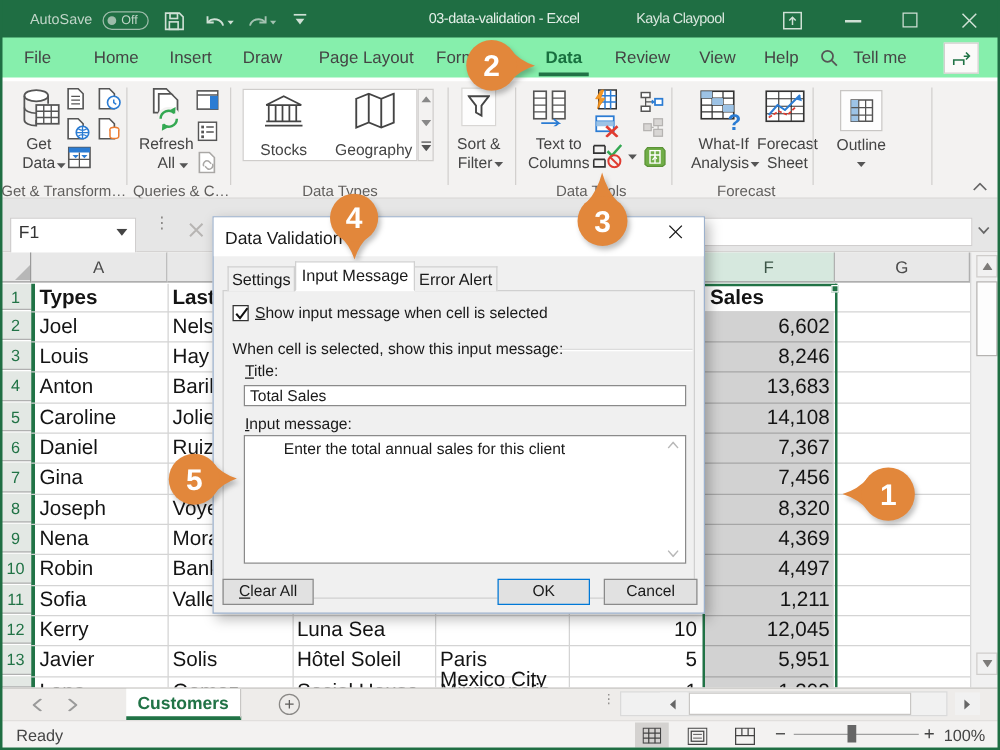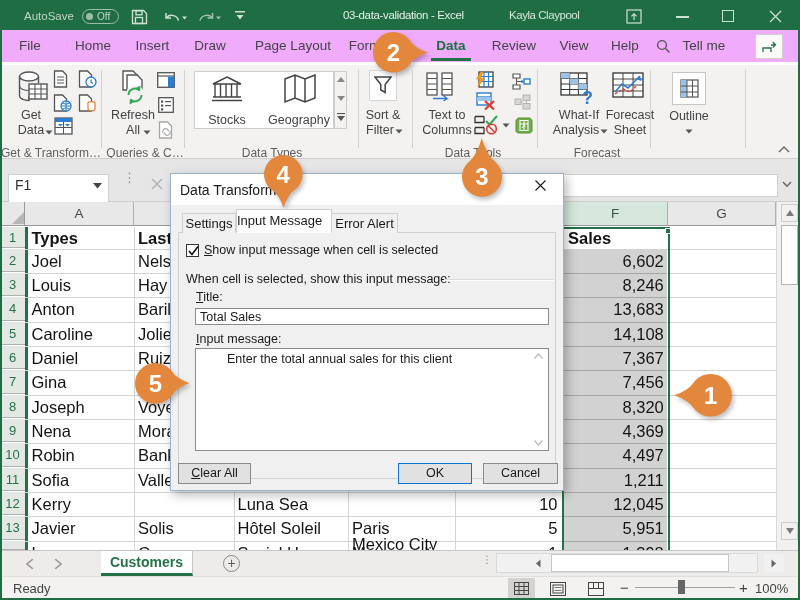--- a/index.html
+++ b/index.html
@@ -6,21 +6,21 @@
 html,body { width:800px; height:600px; overflow:hidden; }
 body { font-family:"Liberation Sans", sans-serif; }
 #app { position:absolute; top:0; left:0; width:800px; height:600px; background:#fff; overflow:hidden; }
 .abs { position:absolute; }
 
 
 #titlebar { position:absolute; left:0; top:0; width:800px; height:33px; background:#1f6e43; color:#cfe0d5; }
 #titlebar .t { position:absolute; font-size:11.5px; }
 
 
-#tabrow { position:absolute; left:0; top:30px; width:800px; height:32px; background:#f0abfc; }
+#tabrow { position:absolute; left:0; top:30px; width:800px; height:32px; background:#86efac; }
 #tabrow .tab { position:absolute; top:0; height:32px; line-height:32px; font-size:13.5px; color:#444; text-align:center; }
 #tabrow .sel { color:#18703f; font-weight:700; }
 
 
 #ribbon { position:absolute; left:2px; top:65px; width:796px; height:93px; background:#f3f2f1; }
 .rsep { position:absolute; top:5px; width:1px; height:78px; background:#d2d0ce; }
 .glabel { position:absolute; top:81px; font-size:12px; color:#605e5c; text-align:center; white-space:nowrap; }
 .btxt { position:absolute; font-size:12.5px; color:#444; text-align:center; white-space:nowrap; }
 
 
@@ -466,27 +466,27 @@
       </svg>
 <div class="abs" style="left:4px; top:23px; width:17px; height:60px; background:#fdfdfd; border:1px solid #b5b3b1;"></div>
 <div class="abs" style="left:4px; top:320px; width:17px; height:18px; background:#f1f1f1; border:1px solid #cfcdcb;"></div>
 <svg class="abs" style="left:9px; top:326px;" width="8" height="6" viewBox="0 0 8 6">
         <path d="M0 0 h8 l-4 6 z" fill="#7d7b79"></path>
       </svg>
 </div>
 
 <div id="dlg">
 <div class="abs" style="left:0; top:0; width:392px; height:31px; background:#fff;"></div>
-<div class="abs" style="left:9px; top:8px; font-size:14px; color:#1a1a1a;">Data Transform</div>
+<div class="abs" style="left:9px; top:8px; font-size:14px; color:#1a1a1a;">Data Validation</div>
 <svg class="abs" style="left:364px; top:6px;" width="11" height="11" viewBox="0 0 11 11">
         <path d="M0.5 0.5 L10.5 10.5 M10.5 0.5 L0.5 10.5" stroke="#1a1a1a" stroke-width="1.1"></path>
       </svg>
 <div class="abs" style="left:7px; top:58px; width:378px; height:247px; background:#f0f0f0; border:1px solid #d0d0d0; border-top:1px solid #d0d0d0;"></div>
 <div class="abs" style="left:11px; top:39px; width:54px; height:20px; background:#f0f0f0; border:1px solid #d0d0d0; border-bottom:none; font-size:13px; text-align:center; line-height:19px;">Settings</div>
-<div class="abs" style="left:65px; top:35px; width:96px; height:24px; background:#fff; border:1px solid #d0d0d0; border-bottom:1px solid #fff; font-size:13px; line-height:22px; z-index:2;">Input Message</div>
+<div class="abs" style="left:65px; top:35px; width:96px; height:24px; background:#fff; border:1px solid #d0d0d0; border-bottom:1px solid #fff; font-size:13px; text-align:center; line-height:22px; z-index:2;">Input Message</div>
 <div class="abs" style="left:161px; top:39px; width:66px; height:20px; background:#f0f0f0; border:1px solid #d0d0d0; border-bottom:none; border-left:none; font-size:13px; text-align:center; line-height:19px;">Error Alert</div>
 <div class="abs" style="left:15px; top:70px; width:13px; height:13px; background:#fff; border:1px solid #333;"></div>
 <svg class="abs" style="left:17px; top:72px;" width="11" height="10" viewBox="0 0 11 10">
         <path d="M1 5 l3 3.5 L10 0.5" fill="none" stroke="#111" stroke-width="1.6"></path>
       </svg>
 <div class="abs" style="left:33px; top:69px;"><span style="text-decoration:underline">S</span>how input message when cell is selected</div>
 <div class="abs" style="left:15px; top:98px;">When cell is selected, show this input message:</div>
 <div class="abs" style="left:273px; top:105px; width:110px; height:1px; background:#dcdcdc; box-shadow:0 1px 0 #fff;"></div>
 <div class="abs" style="left:25px; top:116px;"><span style="text-decoration:underline">T</span>itle:</div>
 <div class="field" style="left:24px; top:134px; width:354px; height:17px;"></div>

